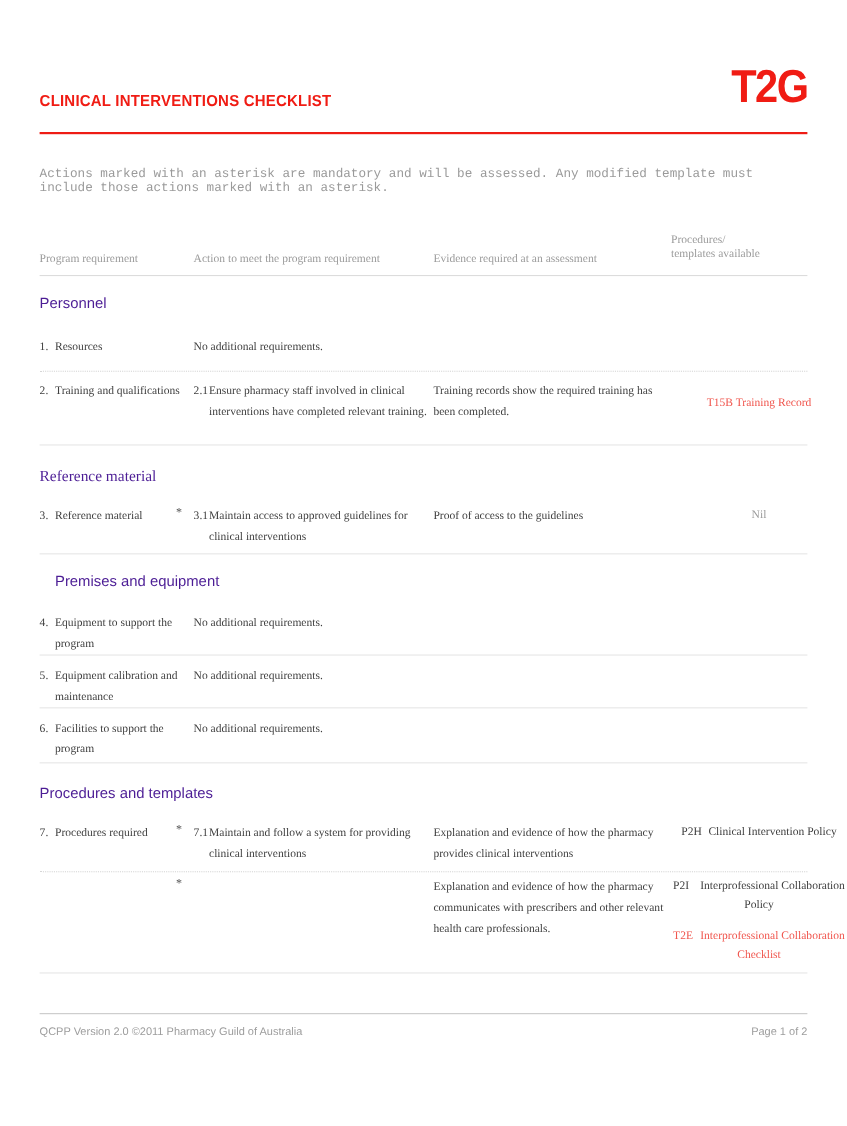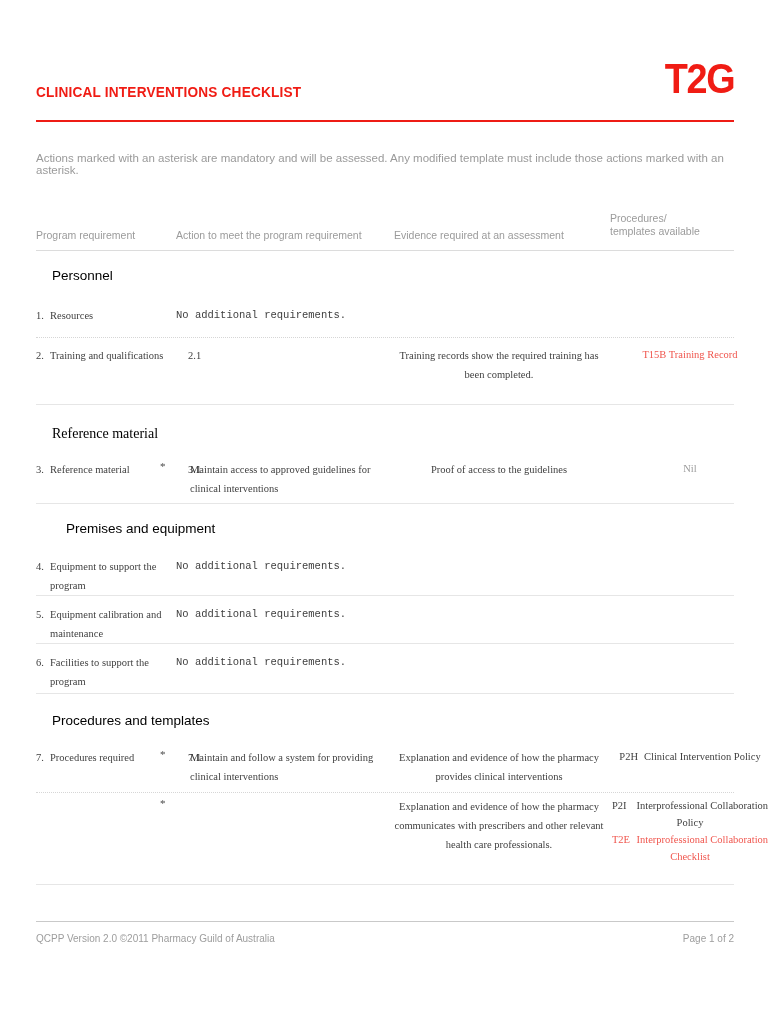--- a/index.html
+++ b/index.html
@@ -33,78 +33,78 @@
     letter-spacing:-1.5px;
     transform:scaleX(.9);
     transform-origin:right center;
   }
   .rule-red{
     position:absolute;left:36px;top:120px;width:698px;height:2px;
     background:#ee1c15;
   }
   .intro{
     position:absolute;left:36px;top:152px;width:700px;
-    font-family:Liberation Sans, sans-serif;
+    font-family:Liberation Mono, monospace;
     font-size:11.5px;
     color:#9a9a9a;
     letter-spacing:0px;
   }
 
   .thead{position:absolute;left:36px;top:207px;width:698px;height:36px;}
   .th{
     position:absolute;
-    font-family:Liberation Sans, sans-serif;
+    font-family:Liberation Serif, serif;
     font-size:10.5px;
     color:#9b9b9b;
     line-height:13px;
   }
   .th.c1{left:0px;top:22px;width:130px;}
   .th.c2{left:140px;top:22px;width:205px;}
   .th.c3{left:358px;top:22px;width:200px;}
   .th.c4{left:574px;top:5px;width:130px;}
 
   .hdr-divider{
     position:absolute;left:36px;top:250px;width:698px;height:1px;
     background:#dcdcdc;
   }
 
   .section-head{
-    position:absolute;left:52px;
+    position:absolute;left:36px;
     font-size:14px;
-    color:#000000;
+    color:#4c1d95;
     white-space:nowrap;
   }
   .section-head.sans{font-family:"Liberation Sans", sans-serif;font-size:13.5px;}
   .section-head.serif{font-family:"Liberation Serif", serif;font-size:14px;}
 
   .row{position:absolute;left:36px;width:698px;}
   .cell{
     position:absolute;
     font-family:"Liberation Serif", serif;
     font-size:10.5px;
     line-height:19px;
     color:#3f3f3f;
   }
   .cell.c1{left:0px;width:128px;padding-left:14px;}
   .cell.c1 .num{position:absolute;left:0;top:0;}
   .cell.c2{left:140px;width:212px;padding-left:14px;}
-  .cell.c2 .num{position:absolute;left:12px;top:0;}
-  .cell.c2.plain{padding-left:0;font-family:Liberation Mono, monospace;}
-  .cell.c3{left:358px;width:210px;text-align:center;}
+  .cell.c2 .num{position:absolute;left:0;top:0;}
+  .cell.c2.plain{padding-left:0;}
+  .cell.c3{left:358px;width:210px;}
   .cell.c4{left:574px;width:160px;text-align:center;}
   .cell.c4 .entry{display:block;line-height:17px;}
   .cell.c4 .code{display:inline-block;min-width:22px;text-align:left;}
 
   .star{
     position:absolute;left:124px;
     font-family:"Liberation Serif", serif;
     font-size:11px;color:#4a4a4a;
   }
 
-  .red{color:#f0564e;}
+  .red{color:#f0564e;margin-top:12px;}
   .rowline{
     position:absolute;left:36px;width:698px;height:1px;background:#e6e6e6;
   }
   .rowline.dotted{
     background:none;
     border-top:1px dotted #d6d6d6;
     height:0;
   }
 
   
@@ -142,21 +142,21 @@
 
   <div id="body-area">
       <div class="section-head sans" style="top: 268px;">Personnel</div>
       <div class="row" style="top: 306px; height: 38px;">
         <div class="cell c1"><span class="num">1.</span><span>Resources</span></div>
         <div class="cell c2 plain"><span>No additional requirements.</span></div>
       </div>
       <div class="rowline dotted" style="top: 337px;"></div>
       <div class="row" style="top: 346px; height: 58px;">
         <div class="cell c1"><span class="num">2.</span><span>Training and qualifications</span></div>
-        <div class="cell c2"><span class="num">2.1</span></div>
+        <div class="cell c2"><span class="num">2.1</span><span>Ensure pharmacy staff involved in clinical interventions have completed relevant training.</span></div>
         <div class="cell c3">Training records show the required training has been completed.</div>
         <div class="cell c4">
           <span class="entry red"><span class="code">T15B</span> Training Record</span>
         </div>
       </div>
       <div class="rowline" style="top: 404px;"></div>
       <div class="section-head serif" style="top: 426px;">Reference material</div>
       <div class="row" style="top: 460px; height: 52px;">
         <div class="cell c1"><span class="num">3.</span><span>Reference material</span></div>
         <div class="star">*</div>

